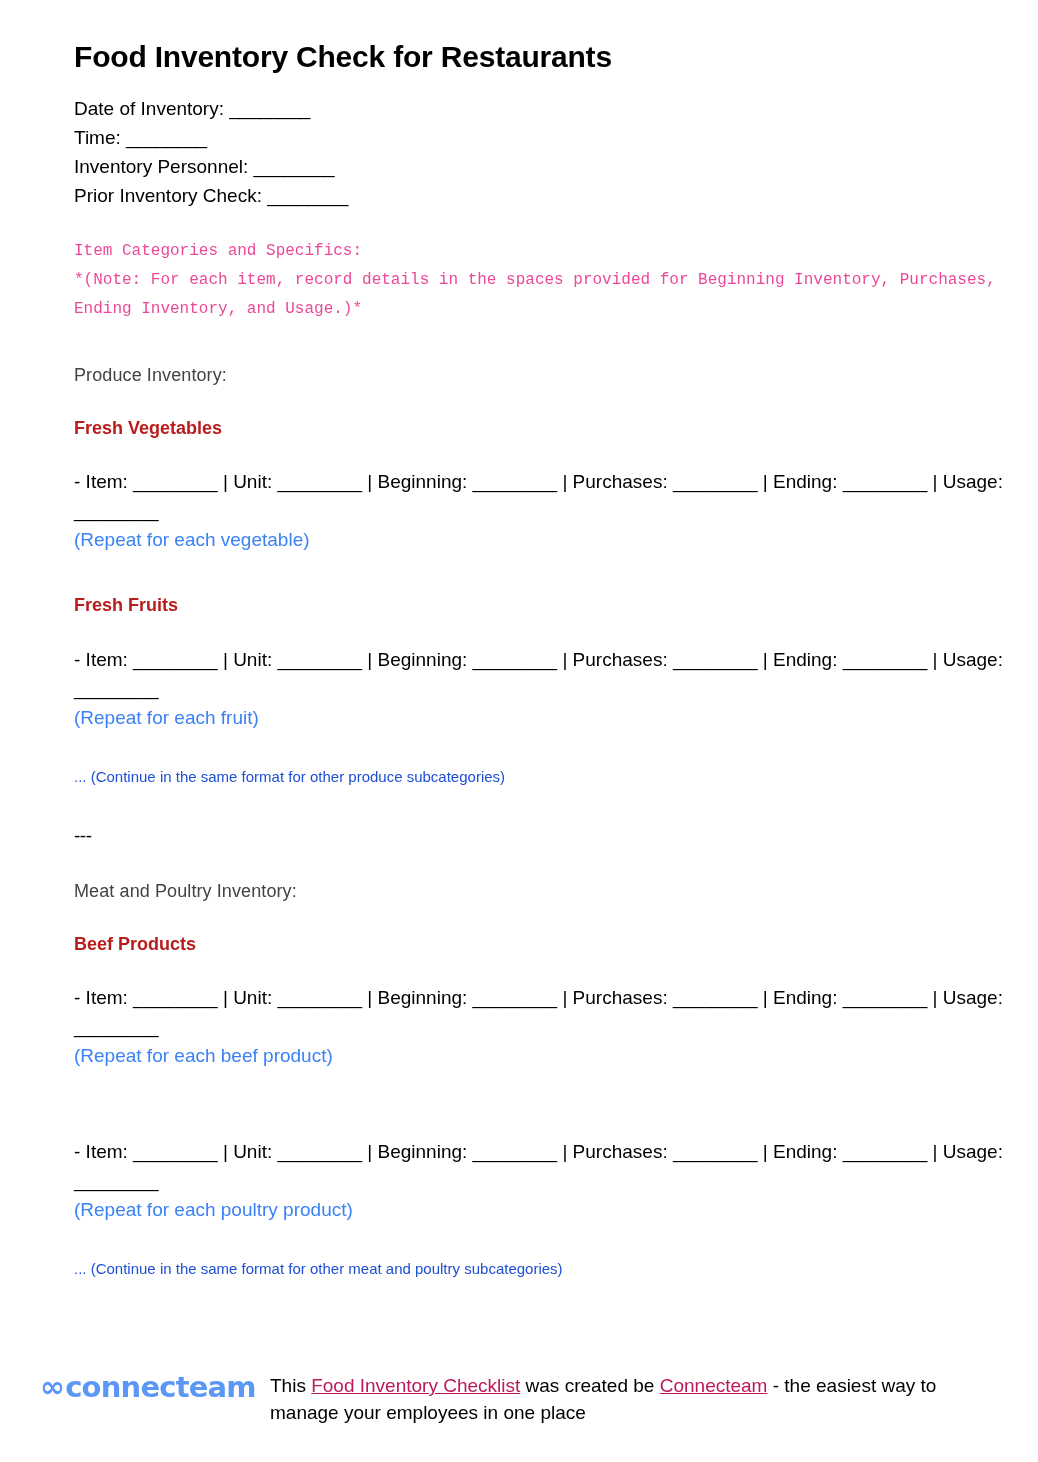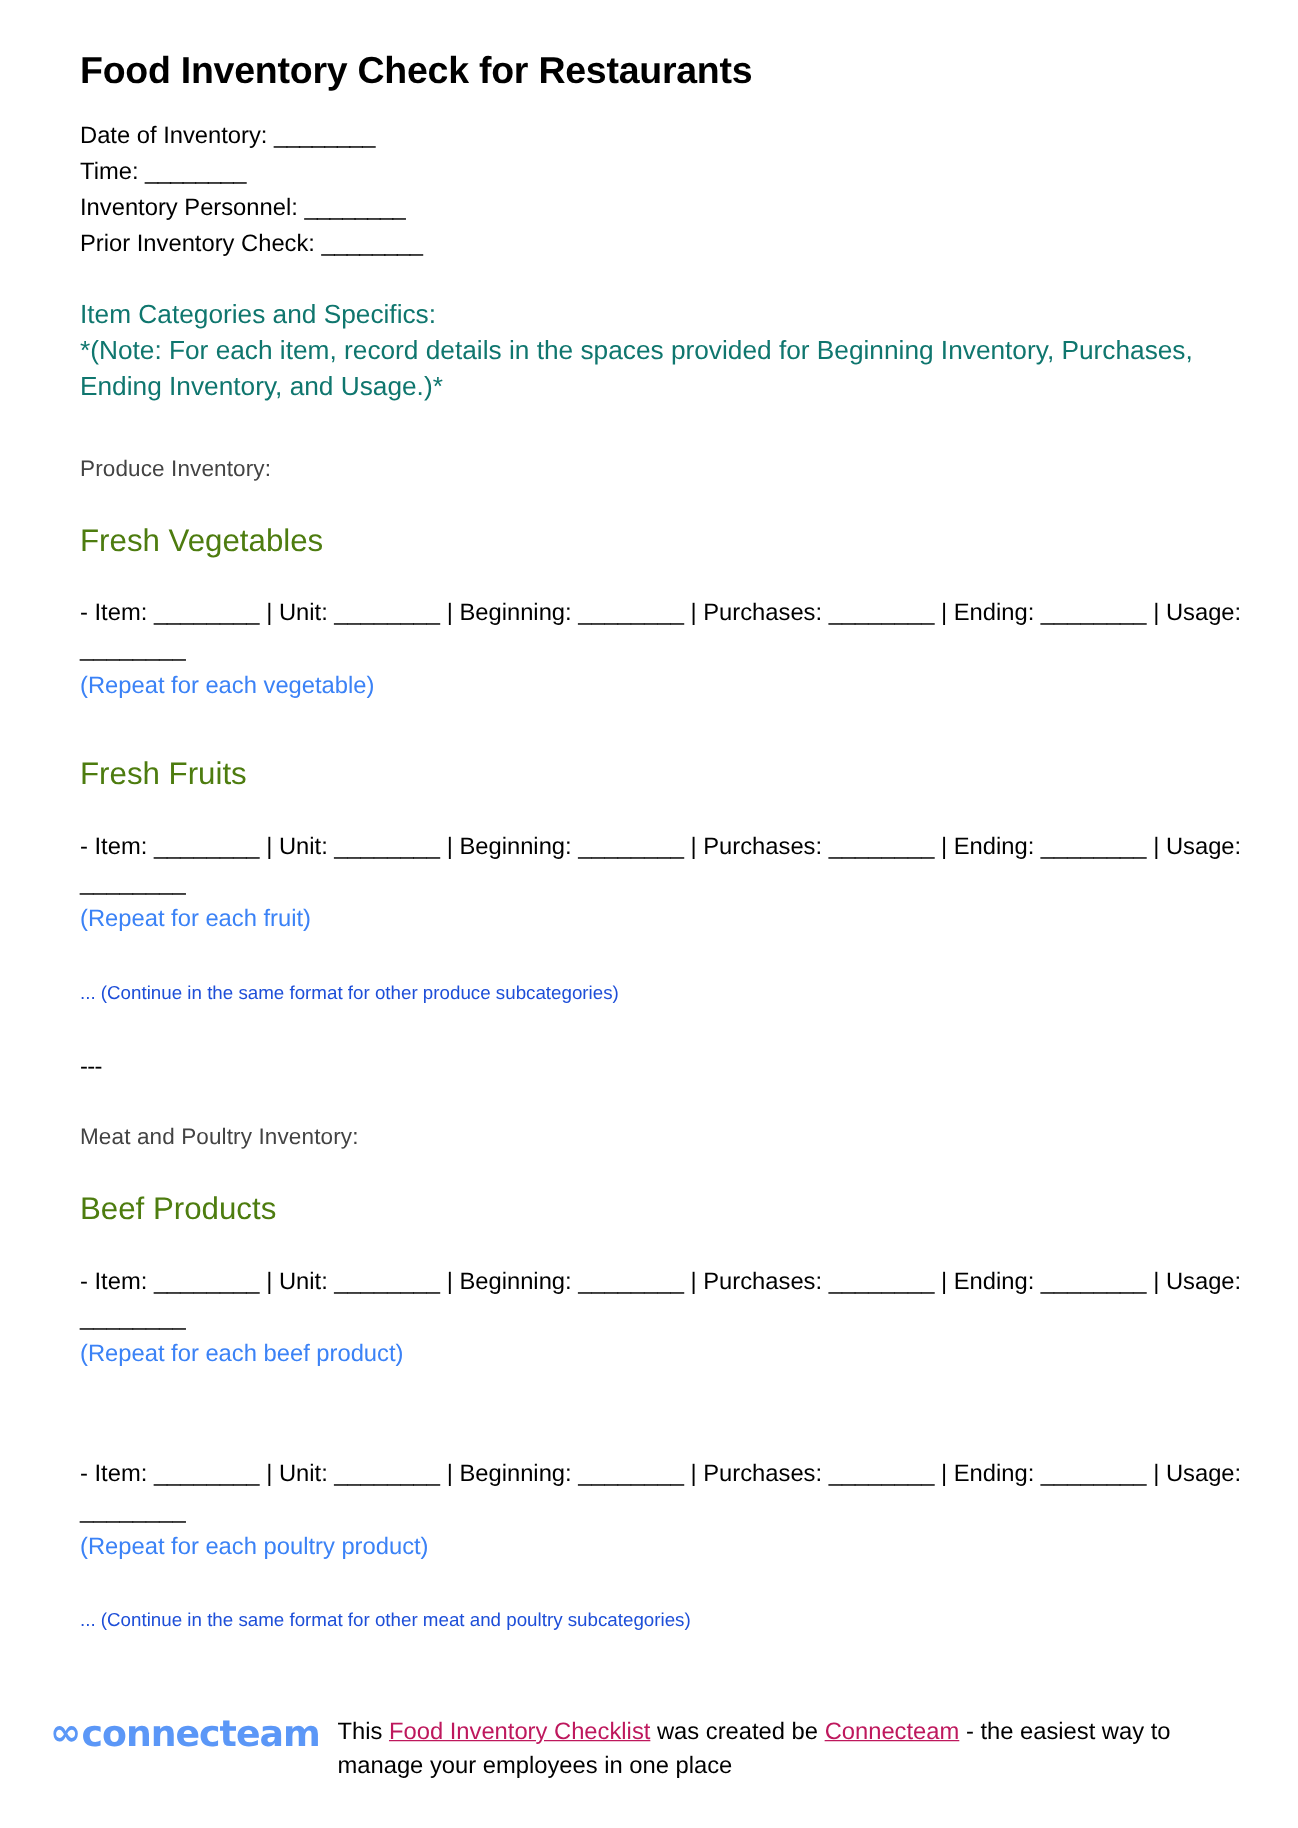--- a/index.html
+++ b/index.html
@@ -14,21 +14,21 @@
   .page {
     position: relative;
     width: 1038px;
     height: 1462px;
     background: #ffffff;
     box-sizing: border-box;
     overflow: hidden;
   }
   .content {
     position: absolute;
-    left: 64px;
+    left: 74px;
     top: 38px;
     width: 934px;
   }
   .doc-title {
     font-size: 30px;
     font-weight: bold;
     line-height: 1.25;
     color: #000000;
     margin: 0 0 18px 0;
     letter-spacing: -0.2px;
@@ -42,37 +42,38 @@
     color: #000000;
     white-space: nowrap;
   }
   .blank {
     letter-spacing: -0.5px;
   }
   .spacer-sm { height: 27px; }
   .spacer-md { height: 30px; }
   .spacer-lg { height: 40px; }
   .note-block {
-    font-size: 21px;
-    line-height: 29px;
-    color: #0f766e;
+    font-size: 16px;
+    line-height: 29px;
+    color: #ec4899;
+    font-family: Liberation Mono, monospace;
   }
   .note-line { }
   h2.section-heading {
     font-size: 18px;
     font-weight: normal;
     color: #434343;
     margin: 0;
     line-height: 1.3;
     letter-spacing: 0.1px;
   }
   h3.sub-heading {
-    font-size: 25px;
-    font-weight: normal;
-    color: #4d7c0f;
+    font-size: 18px;
+    font-weight: bold;
+    color: #b91c1c;
     margin: 0;
     line-height: 1.3;
   }
   .item-line {
     font-size: 19px;
     line-height: 29px;
     color: #000000;
   }
   .repeat-line {
     font-size: 19px;

